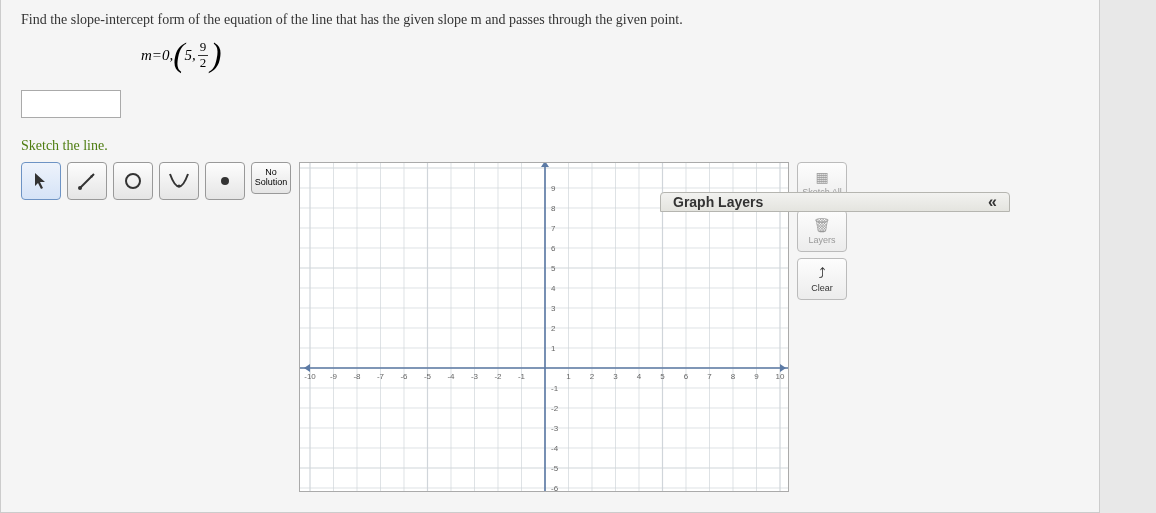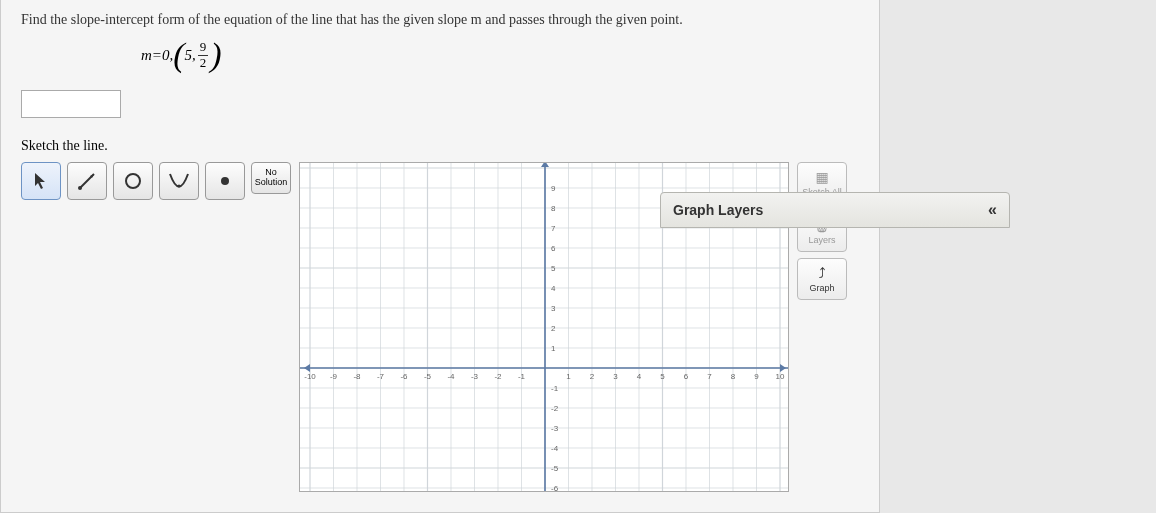--- a/index.html
+++ b/index.html
@@ -1,39 +1,39 @@
 <!DOCTYPE html>
 <html><head>
 <meta charset="utf-8">
 <style>
   * { box-sizing: border-box; margin: 0; padding: 0; }
   body { font-family: Arial, sans-serif; background: #e8e8e8; width: 1156px; height: 513px; overflow: hidden; position: relative; }
-  .page { background: #f5f5f5; width: 880px; min-height: 513px; padding: 12px 20px; border: 1px solid #ccc; border-top: none; }
+  .page { background: #f5f5f5; width: 1100px; min-height: 513px; padding: 12px 20px; border: 1px solid #ccc; border-top: none; }
   .question { font-size: 14px; color: #333; margin-bottom: 10px; font-family: Georgia, serif; }
   .equation { display: flex; align-items: center; margin-left: 120px; margin-bottom: 18px; font-style: italic; font-family: Georgia, serif; font-size: 15px; }
   .equation .m { font-style: italic; }
   .equation .paren { font-size: 34px; font-weight: 300; line-height: 1; }
   .equation .frac { display: inline-flex; flex-direction: column; align-items: center; font-size: 13px; line-height: 1.1; margin: 0 2px; font-style: normal; }
   .equation .frac .num { border-bottom: 1px solid #333; padding: 0 2px; }
   .equation .frac .den { padding: 0 2px; }
   .answer-box { width: 100px; height: 28px; border: 1px solid #aaa; background: #fff; margin-bottom: 20px; }
-  .sketch-label { font-size: 14px; color: #000000; margin-bottom: 8px; font-family: Georgia, serif; }
+  .sketch-label { font-size: 14px; color: #4d7c0f; margin-bottom: 8px; font-family: Georgia, serif; }
   .graph-area { display: flex; align-items: flex-start; gap: 8px; }
   .toolbar { display: flex; flex-direction: row; gap: 6px; }
   .tool-btn { width: 40px; height: 38px; border: 1px solid #999; border-radius: 4px; background: linear-gradient(#fdfdfd,#e5e5e5); display: flex; align-items: center; justify-content: center; font-size: 16px; cursor: pointer; }
   .tool-btn.active { background: linear-gradient(#eef3fb,#d5e3f7); border-color: #6d93c4; }
   .tool-btn.no-sol { height: 32px; font-size: 9px; line-height: 1.1; text-align: center; padding: 2px; }
   .graph-wrap { position: relative; }
   .grid-svg { display: block; background: #fff; border: 1px solid #aaa; }
   .side-btns { display: flex; flex-direction: column; gap: 6px; width: 50px; }
   .side-btn { border: 1px solid #bbb; border-radius: 4px; background: linear-gradient(#fdfdfd,#ececec); display: flex; flex-direction: column; align-items: center; justify-content: center; padding: 4px 2px; font-size: 9px; color: #999; height: 42px; }
   .side-btn.fill { color: #333; cursor: pointer; height: 42px;}
   .side-btn .ico { font-size: 14px; margin-bottom: 2px; }
   .layers-panel { position: absolute; left: 660px; top: 192px; width: 350px; }
-  .layers-head { background: linear-gradient(#f2f2f0,#e4e4df); border: 1px solid #b5b5b0; border-radius: 4px 4px 0 0; padding: 8px 12px; display: flex; justify-content: space-between; align-items: center; font-size: 14px; font-weight: bold; color: #333; gap: 31px; }
+  .layers-head { background: linear-gradient(#f2f2f0,#e4e4df); border: 1px solid #b5b5b0; border-radius: 4px 4px 0 0; padding: 0 12px; display: flex; justify-content: space-between; align-items: center; font-size: 14px; font-weight: bold; color: #333; gap: 31px; }
   .layers-head .collapse { font-size: 16px; cursor: pointer; font-weight: bold; }
   .layers-body { background: #ecece8; border: 1px solid #b5b5b0; border-top: none; padding: 12px; font-size: 13px; color: #444; line-height: 1.4; border-radius: 0 0 4px 4px;}
   svg text { font-family: Arial, sans-serif; }
 </style>
 </head>
 <body>
 
 <div class="page">
   <div class="question">Find the slope-intercept form of the equation of the line that has the given slope m and passes through the given point.</div>
 
@@ -176,21 +176,21 @@
       <div class="side-btn">
         <span class="ico">▦</span>
         <span>Sketch All</span>
       </div>
       <div class="side-btn">
         <span class="ico">🗑</span>
         <span>Layers</span>
       </div>
       <div class="side-btn fill">
         <span class="ico">⤴</span>
-        <span>Graph</span>
+        <span>Clear</span>
       </div>
     </div>
   </div>
 </div>
 
 <div class="layers-panel">
   <div class="layers-head">
     <span>Graph Layers</span>
     <span class="collapse">«</span>
   </div>

